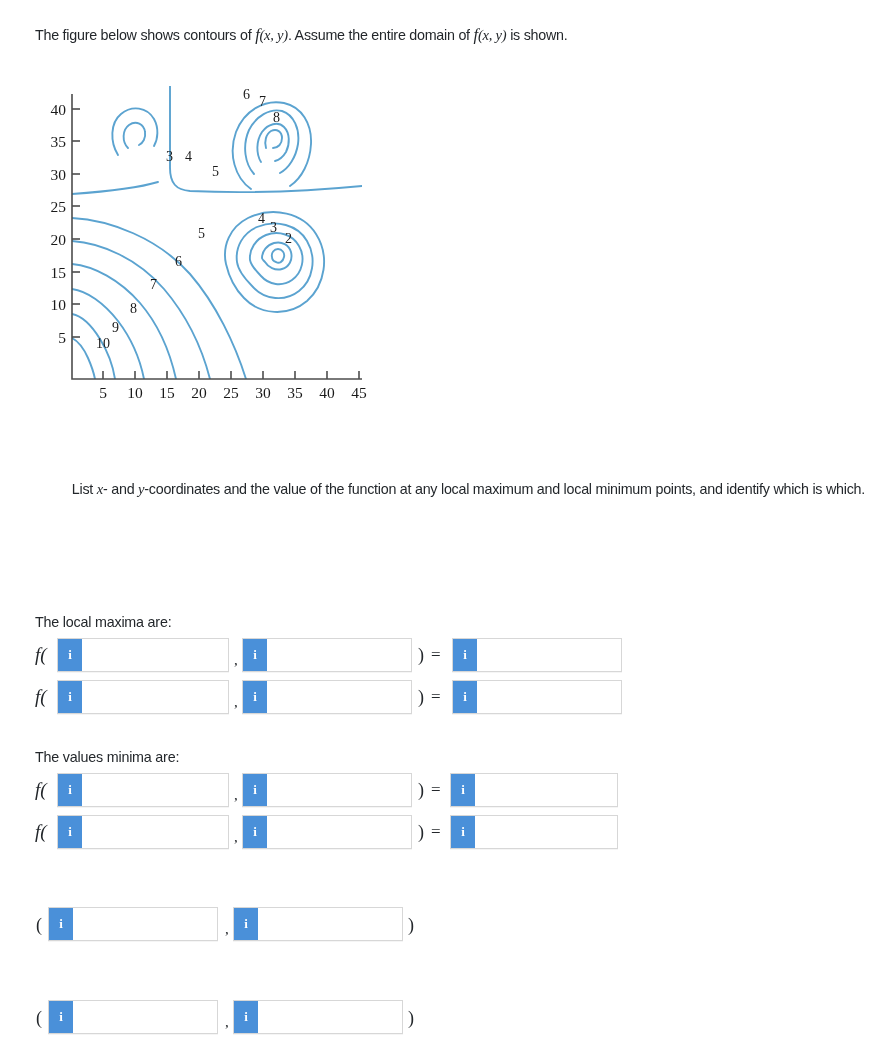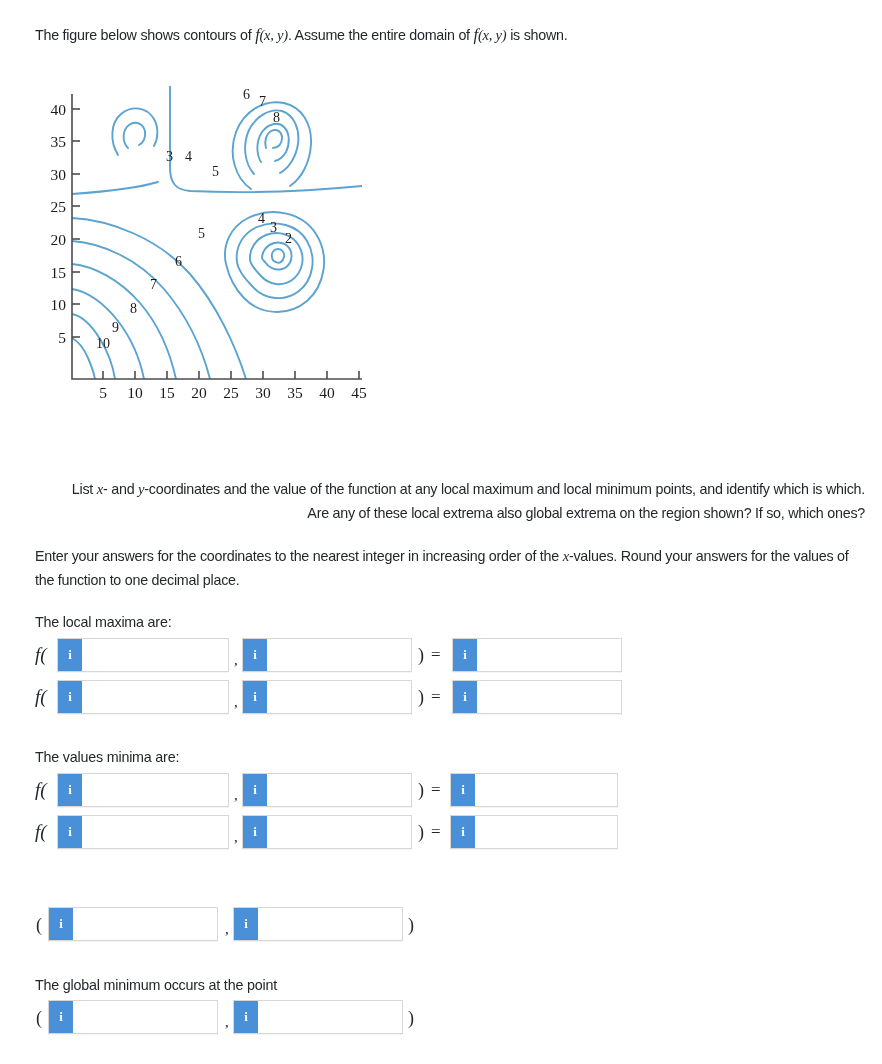--- a/index.html
+++ b/index.html
@@ -223,27 +223,22 @@
         <text x="233" y="312">30</text>
         <text x="265" y="312">35</text>
         <text x="297" y="312">40</text>
         <text x="329" y="312">45</text>
       </g>
     </svg>
   </div>
 
   <div class="prose" style="left:35px; top:474px; width:830px;text-align:right;">
     <span>List </span><span class="math-i">x</span><span>- and </span><span class="math-i">y</span><span>-coordinates and the value of the function at any local maximum and local minimum points, and identify which is which.</span><br>
-    <span>Are any of these local extrema also global extrema on the region shown? If so, which ones?</span>
-  </div>
-
-  <div class="prose" style="left:35px; top:541px; width:845px;">
-    <span>Enter your answers for the coordinates to the nearest integer in increasing order of the </span><span class="math-i">x</span><span>-values. Round your answers for the values of</span><br>
-    <span>the function to one decimal place.</span>
-  </div>
+  </div>
+
 
   <div class="sect-label" style="left:35px; top:610px;">The local maxima are:</div>
 
   <div class="fparen" style="left:35px; top:640px;">f(</div>
   <div class="ansbox" style="left:57px; top:634px; width:172px;">
     <span class="ibadge">i</span>
     <input class="ifield" type="text" value="" style="">
   </div>
   <div class="comma" style="left:234px; top:648px;">,</div>
   <div class="ansbox" style="left:242px; top:634px; width:170px;">
@@ -315,21 +310,20 @@
     <span class="ibadge">i</span>
     <input class="ifield" type="text" value="" style="">
   </div>
   <div class="comma" style="left:225px; top:917px;">,</div>
   <div class="ansbox" style="left:233px; top:903px; width:170px;">
     <span class="ibadge">i</span>
     <input class="ifield" type="text" value="" style="">
   </div>
   <div class="paren" style="left:408px; top:911px;">)</div>
 
-  <div class="sect-label" style="left:35px; top:973px;">The global minimum occurs at the point</div>
   <div class="paren" style="left:36px; top:1004px;">(</div>
   <div class="ansbox" style="left:48px; top:996px; width:170px;">
     <span class="ibadge">i</span>
     <input class="ifield" type="text" value="" style="">
   </div>
   <div class="comma" style="left:225px; top:1010px;">,</div>
   <div class="ansbox" style="left:233px; top:996px; width:170px;">
     <span class="ibadge">i</span>
     <input class="ifield" type="text" value="" style="">
   </div>

